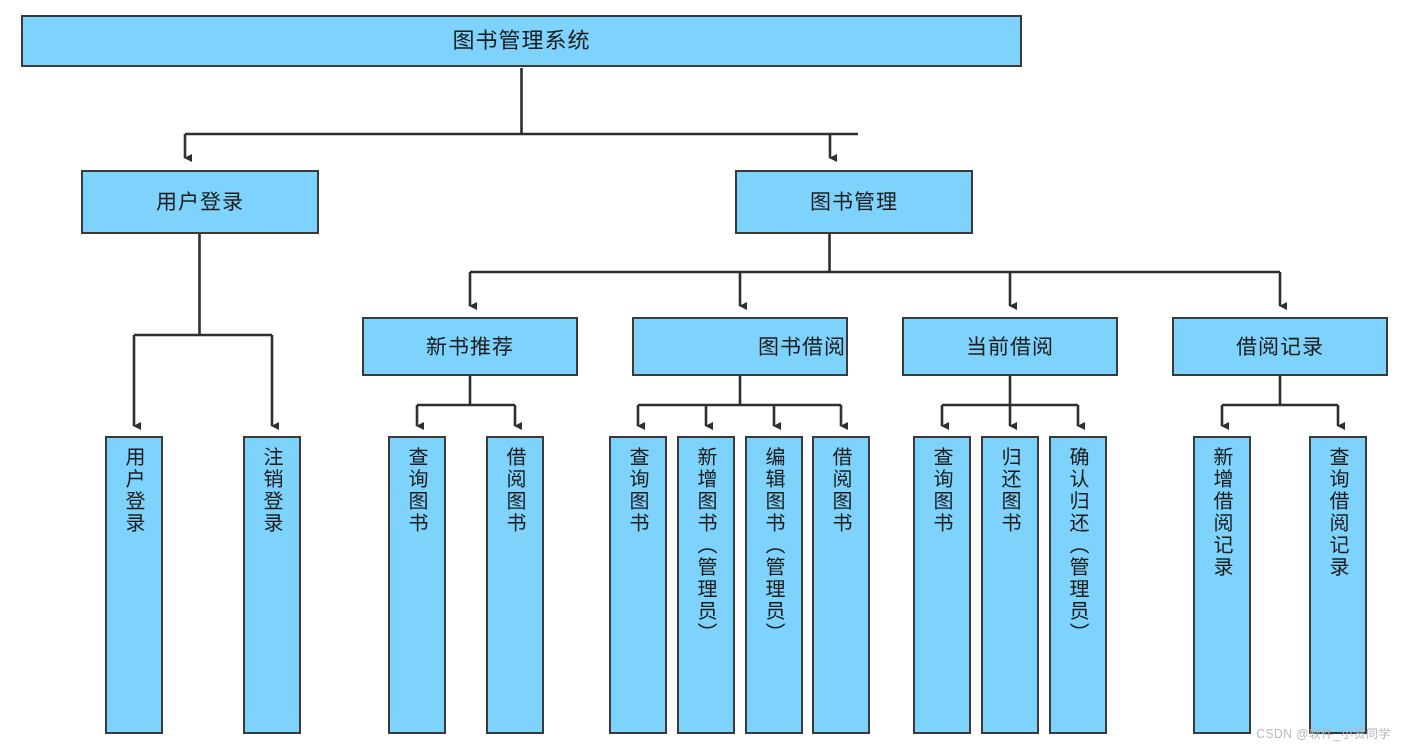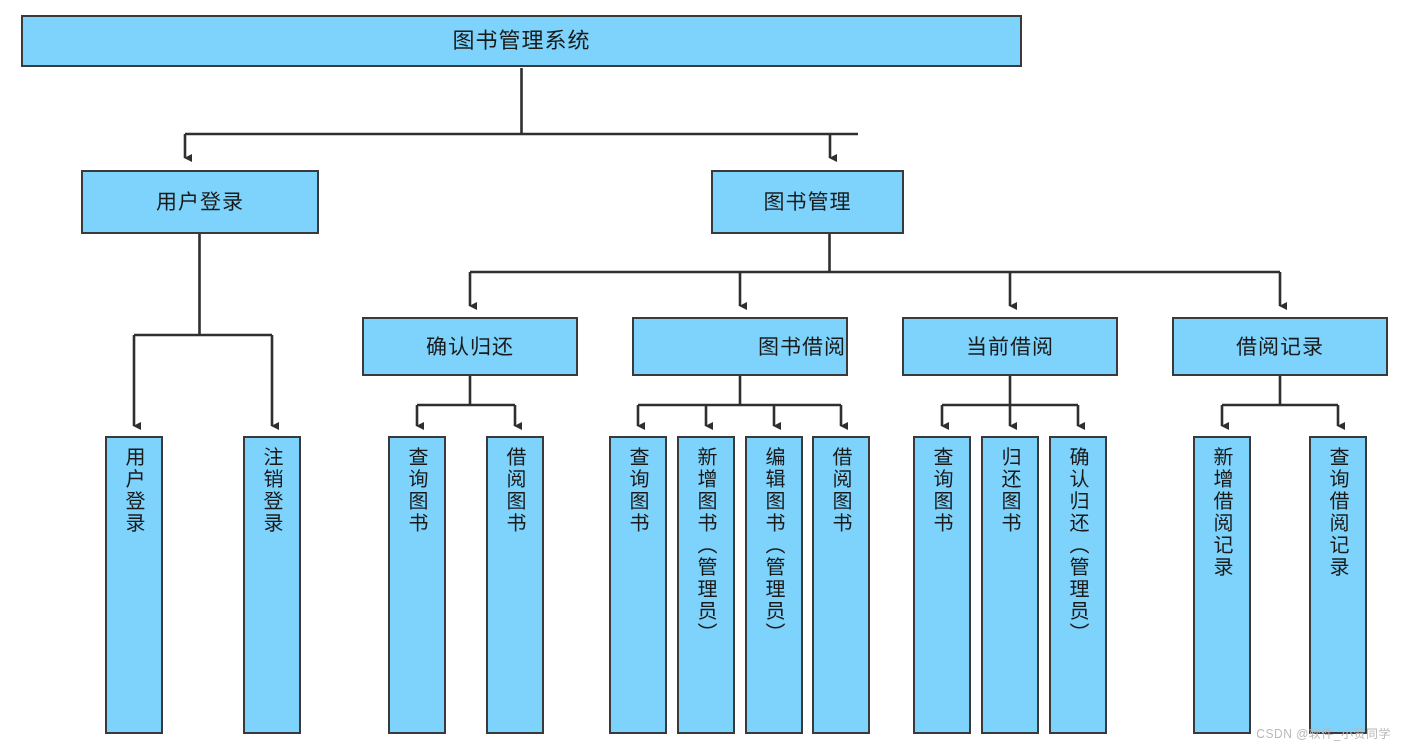--- a/index.html
+++ b/index.html
@@ -132,26 +132,26 @@
   </svg>
 
   <div class="node h root" style="left:21px; top:15px; width:1001px; height:52px;">
     <span class="node-label">图书管理系统</span>
   </div>
 
   <div class="node h" style="left:81px; top:170px; width:238px; height:64px;">
     <span class="node-label">用户登录</span>
   </div>
 
-  <div class="node h" style="left:711px; top:170px; width:193px; height:64px;">
+  <div class="node h" style="left:735px; top:170px; width:238px; height:64px;">
     <span class="node-label">图书管理</span>
   </div>
 
   <div class="node h" style="left:362px; top:317px; width:216px; height:59px;">
-    <span class="node-label">确认归还</span>
+    <span class="node-label">新书推荐</span>
   </div>
 
   <div class="node h" style="left:632px; top:317px; width:216px; height:59px;justify-content:flex-end;">
     <span class="node-label">图书借阅</span>
   </div>
 
   <div class="node h" style="left:902px; top:317px; width:216px; height:59px;">
     <span class="node-label">当前借阅</span>
   </div>
 

